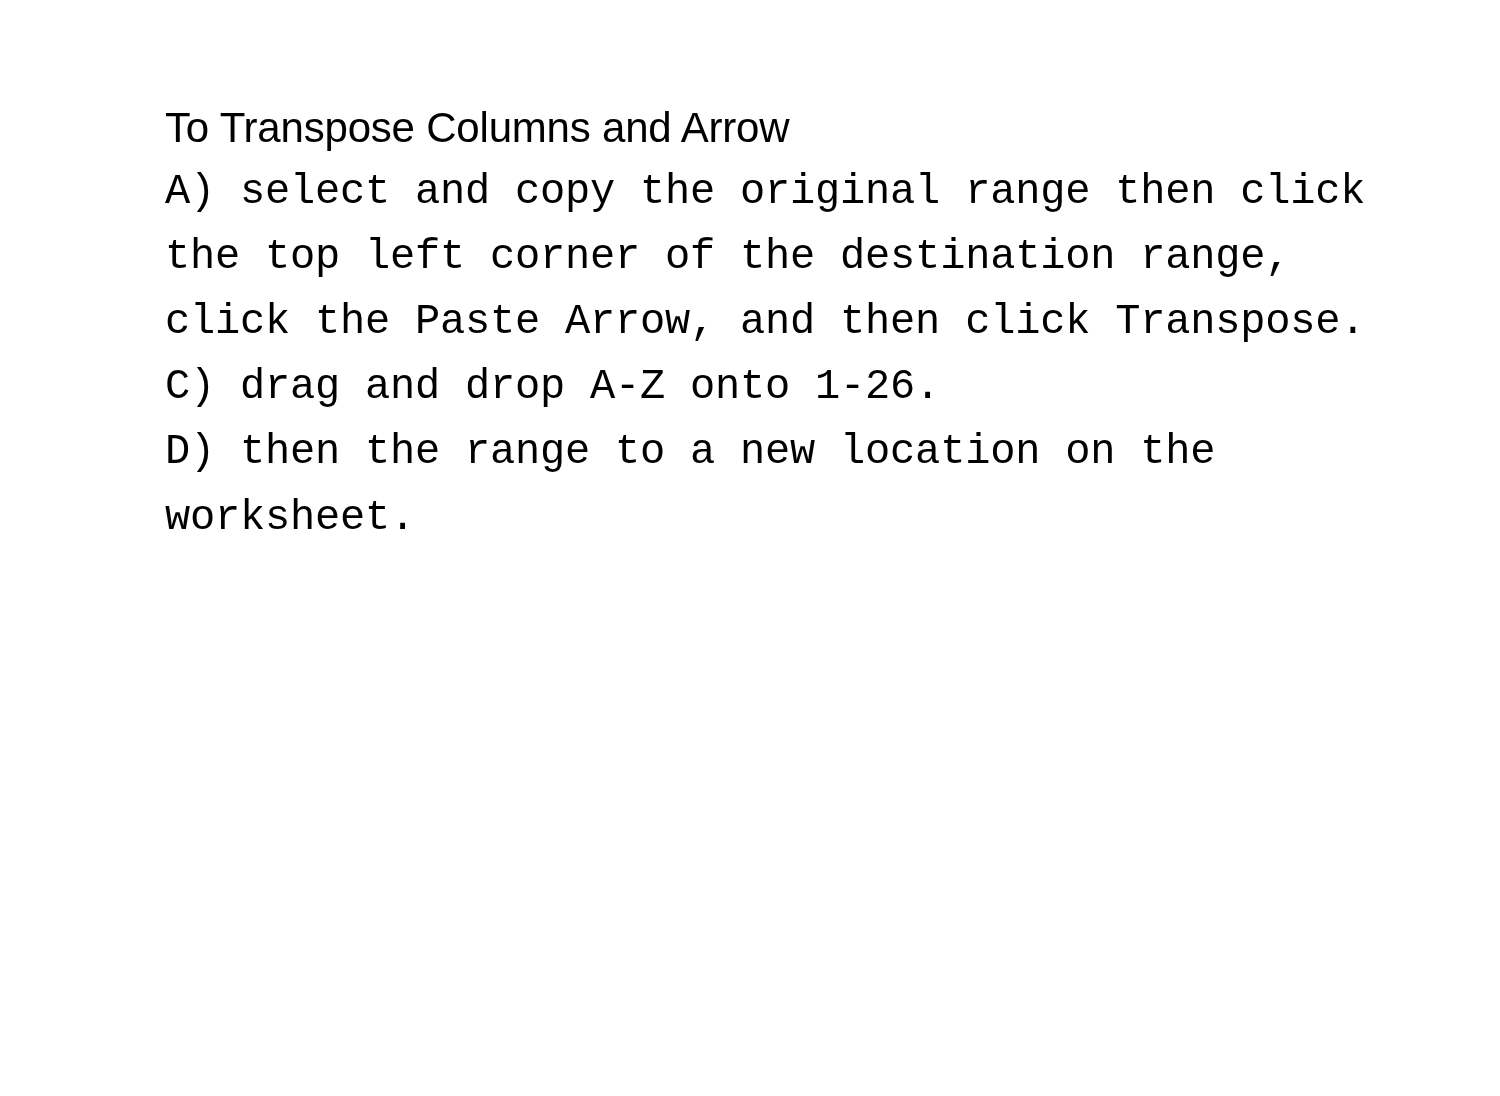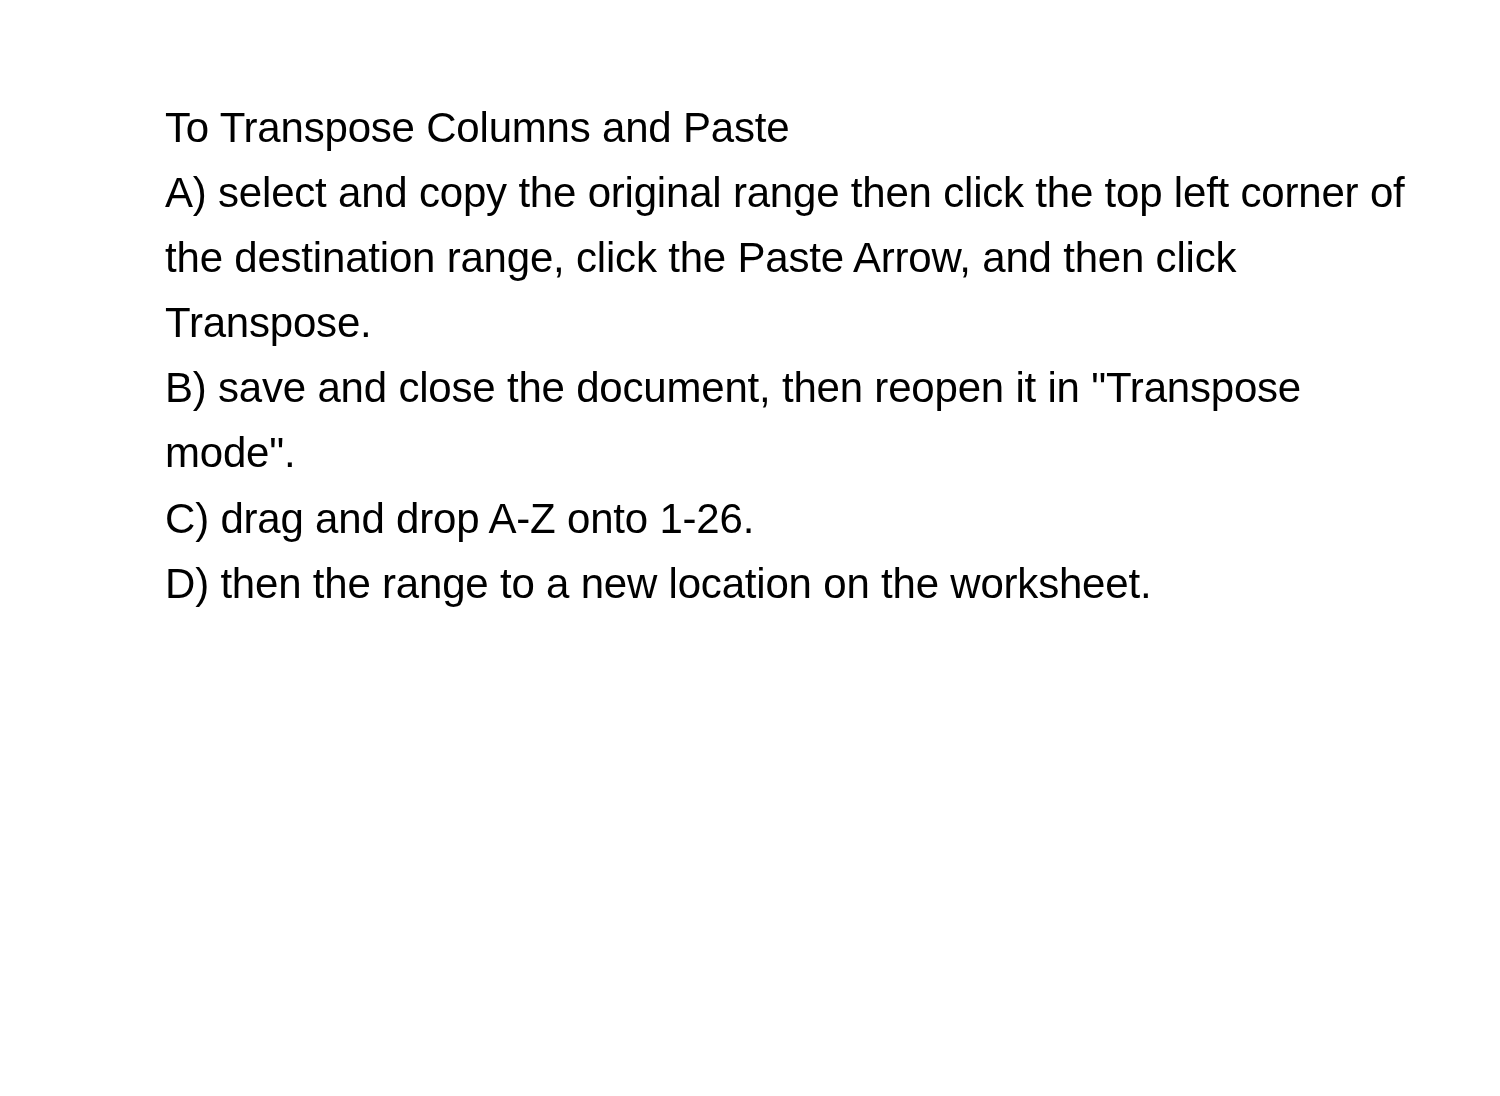--- a/index.html
+++ b/index.html
@@ -21,24 +21,24 @@
       font-size: 42px;
       line-height: 1.55;
       font-weight: 400;
       letter-spacing: -0.2px;
     }
     .option {
       font-size: 42px;
       line-height: 1.55;
       font-weight: 400;
       letter-spacing: -0.2px;
+      font-family: Liberation Mono, monospace;
     }
   </style>
 </head>
 <body>
 
 <div class="content">
-  <div class="question-title">To Transpose Columns and Paste</div>
+  <div class="question-title">To Transpose Columns and Arrow</div>
   <div class="option">A) select and copy the original range then click the top left corner of the destination range, click the Paste Arrow, and then click Transpose.</div>
-  <div class="option">B) save and close the document, then reopen it in "Transpose mode".</div>
   <div class="option">C) drag and drop A-Z onto 1-26.</div>
   <div class="option">D) then the range to a new location on the worksheet.</div>
 </div>
 
 </body></html>

